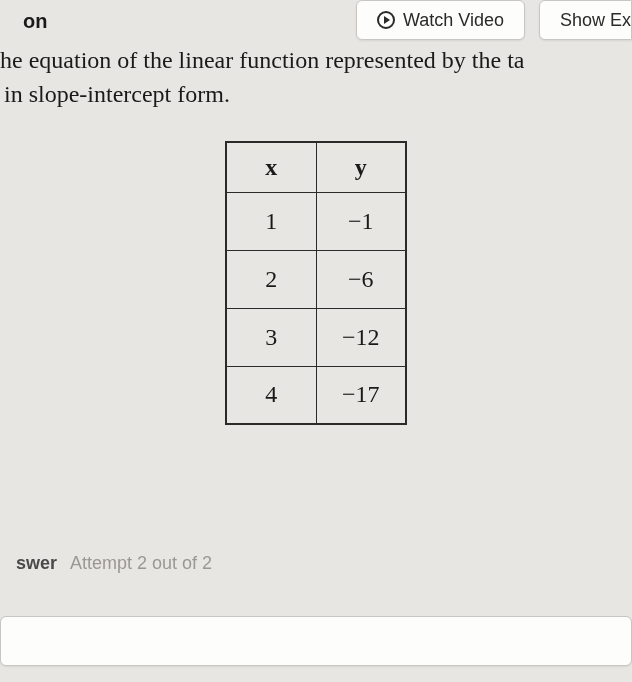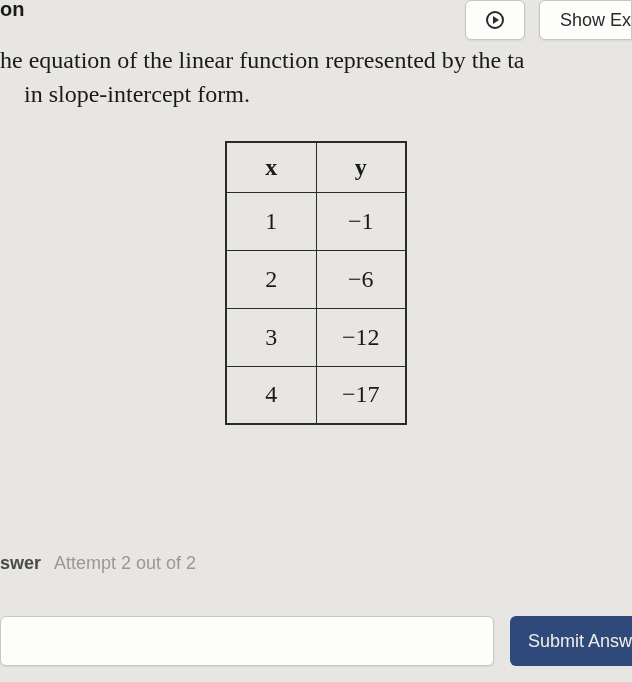--- a/index.html
+++ b/index.html
@@ -10,23 +10,24 @@
     body {
       width: 632px;
       height: 682px;
       background: #e8e6e3;
       font-family: Georgia, 'Times New Roman', serif;
       overflow: hidden;
       position: relative;
     }
     .top-bar {
       display: flex;
-      align-items: flex-start;
+      align-items: center;
       height: 44px;
       position: relative;
+      margin-left: 23px;
     }
     .top-label {
       font-weight: bold;
       font-size: 20px;
       font-family: Arial, sans-serif;
       color: #1a1a1a;
       padding-left: 0;
       margin-top: -2px;
     }
     .top-buttons {
@@ -74,21 +75,21 @@
       border-bottom: 4px solid transparent;
       margin-left: 2px;
     }
     .question-text {
       font-size: 24px;
       color: #1a1a1a;
       line-height: 1.4;
       padding-left: 0;
     }
     .question-line2 {
-      padding-left: 24px;
+      padding-left: 4px;
     }
     .table-container {
       display: flex;
       justify-content: center;
       margin-top: 30px;
     }
     table.data-table {
       border-collapse: collapse;
       border: 2px solid #2a2a2a;
     }
@@ -103,21 +104,21 @@
       font-family: Georgia, 'Times New Roman', serif;
       font-weight: normal;
     }
     table.data-table th {
       font-weight: bold;
       height: 50px;
     }
     .answer-row {
       position: absolute;
       bottom: 108px;
-      left: 0;
+      left: 16px;
       font-family: Arial, sans-serif;
       font-size: 18px;
       color: #3a3a3a;
     }
     .answer-label {
       font-weight: bold;
       color: #4a4a4a;
     }
     .attempt-text {
       color: #9a9892;
@@ -160,20 +161,21 @@
 </head>
 <body>
 
 <div class="top-bar">
   <div class="top-label">on</div>
   <div class="top-buttons">
     <div class="pill-button">
       <span class="play-icon">
           <span class="play-inner"></span>
         </span>
+      <span>Watch Video</span>
     </div>
     <div class="pill-button show-button">
       <span>Show Ex</span>
     </div>
   </div>
 </div>
 
 <div class="question-text">
   <div>he equation of the linear function represented by the ta</div>
   <div class="question-line2">in slope-intercept form.</div>
@@ -208,16 +210,13 @@
   </table>
 </div>
 
 <div class="answer-row">
   <span class="answer-label">swer</span>
   <span class="attempt-text">Attempt 2 out of 2</span>
 </div>
 
 <div class="bottom-area">
   <input class="answer-input" type="text" style="">
-  <button class="submit-button">
-    <span>Submit Answ</span>
-  </button>
 </div>
 
 </body></html>

